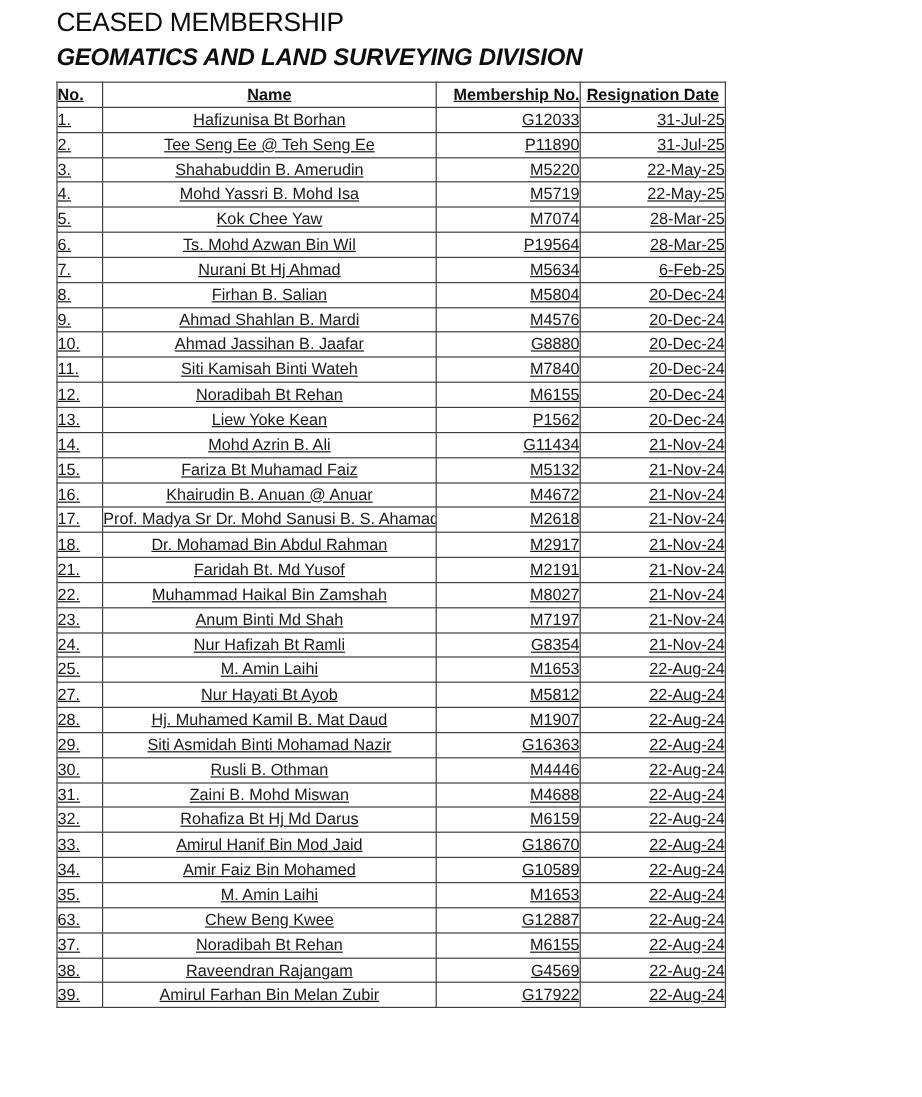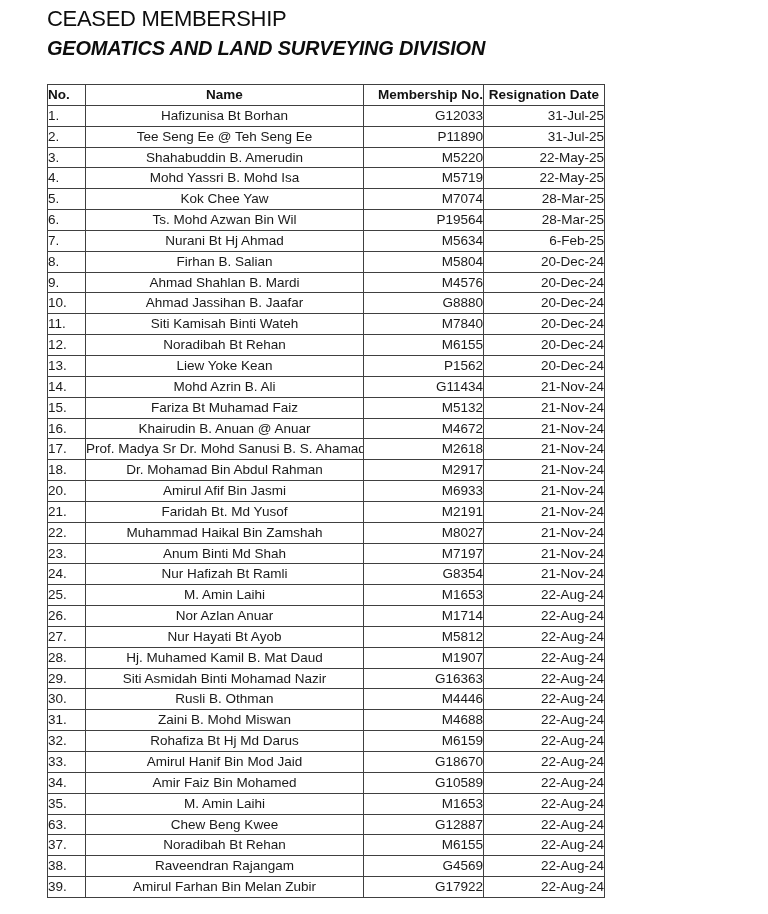--- a/index.html
+++ b/index.html
@@ -27,24 +27,25 @@
   .doc-subtitle {
     margin: 6px 0 0 0;
     font-size: 20px;
     font-weight: 700;
     font-style: italic;
     letter-spacing: -0.2px;
     color: #0d0d0d;
     line-height: 19px;
   }
   table.member-table {
-    margin-top: 26px;
+    margin-top: 10px;
     border-collapse: collapse;
     table-layout: fixed;
     width: 557px;
+    text-decoration: underline;
   }
   .member-table col.col-no   { width: 38px;  }
   .member-table col.col-name { width: 278px; }
   .member-table col.col-mno  { width: 120px; }
   .member-table col.col-date { width: 121px; }
   .member-table th, .member-table td {
     border: 1px solid #404040;
     padding: 0;
     height: 19.85px;
     font-size: 13.5px;
@@ -187,26 +188,20 @@
           <td class="c2">M2618</td>
           <td class="c3">21-Nov-24</td>
         </tr>
         <tr>
           <td class="c0">18.</td>
           <td class="c1">Dr. Mohamad Bin Abdul Rahman</td>
           <td class="c2">M2917</td>
           <td class="c3">21-Nov-24</td>
         </tr>
         <tr>
-          <td class="c0">20.</td>
-          <td class="c1">Amirul Afif Bin Jasmi</td>
-          <td class="c2">M6933</td>
-          <td class="c3">21-Nov-24</td>
-        </tr>
-        <tr>
           <td class="c0">21.</td>
           <td class="c1">Faridah Bt. Md Yusof</td>
           <td class="c2">M2191</td>
           <td class="c3">21-Nov-24</td>
         </tr>
         <tr>
           <td class="c0">22.</td>
           <td class="c1">Muhammad Haikal Bin Zamshah</td>
           <td class="c2">M8027</td>
           <td class="c3">21-Nov-24</td>
@@ -220,26 +215,20 @@
         <tr>
           <td class="c0">24.</td>
           <td class="c1">Nur Hafizah Bt Ramli</td>
           <td class="c2">G8354</td>
           <td class="c3">21-Nov-24</td>
         </tr>
         <tr>
           <td class="c0">25.</td>
           <td class="c1">M. Amin Laihi</td>
           <td class="c2">M1653</td>
-          <td class="c3">22-Aug-24</td>
-        </tr>
-        <tr>
-          <td class="c0">26.</td>
-          <td class="c1">Nor Azlan Anuar</td>
-          <td class="c2">M1714</td>
           <td class="c3">22-Aug-24</td>
         </tr>
         <tr>
           <td class="c0">27.</td>
           <td class="c1">Nur Hayati Bt Ayob</td>
           <td class="c2">M5812</td>
           <td class="c3">22-Aug-24</td>
         </tr>
         <tr>
           <td class="c0">28.</td>

